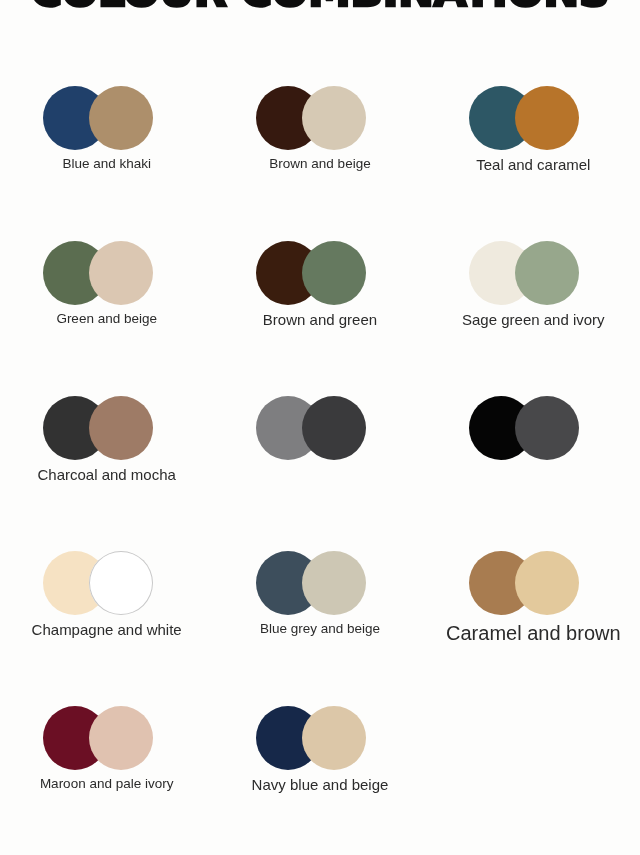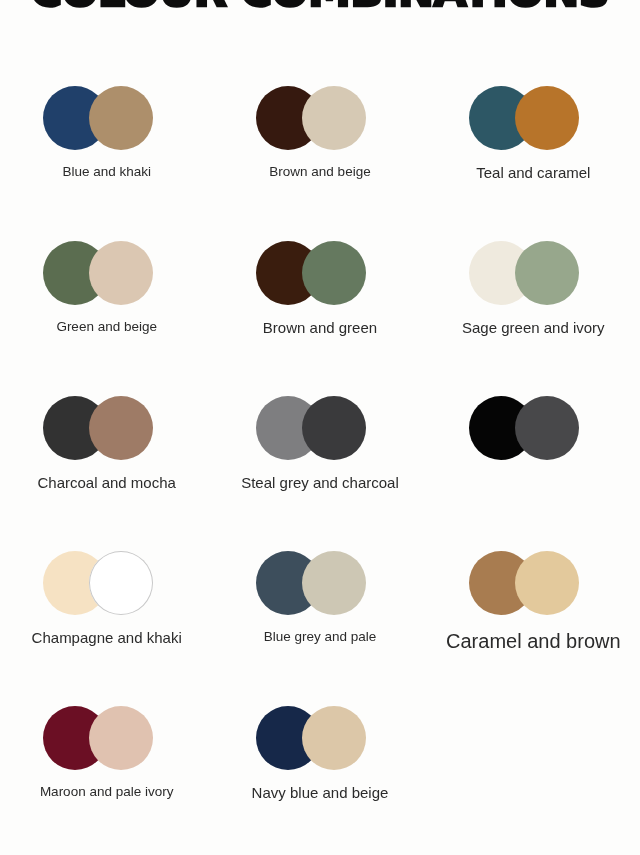--- a/index.html
+++ b/index.html
@@ -67,21 +67,21 @@
     top: 0;
     width: 64px;
     height: 64px;
     border-radius: 50%;
   }
   .swatch.left  { left: 0; }
   .swatch.right { left: 46px; }
   .swatch.outlined { box-shadow: inset 0 0 0 1px #c9c9c9; }
 
   .label {
-    margin-top: 14px;
+    margin-top: 6px;
     color: #2b2b2b;
     font-size: 13.5px;
     line-height: 1.2;
     text-align: center;
     white-space: nowrap;
   }
   .label.lg   { font-size: 15px; }
   .label.xl   { font-size: 17.5px; }
   .label.xxl  { font-size: 20px; }
 </style>
@@ -140,41 +140,40 @@
         <div class="swatch left" style="background: rgb(50, 50, 50);"></div>
         <div class="swatch right" style="background: rgb(158, 123, 102);"></div>
       </div>
       <div class="label lg">Charcoal and mocha</div>
     </div>
     <div class="cell">
       <div class="pair">
         <div class="swatch left" style="background: rgb(126, 126, 128);"></div>
         <div class="swatch right" style="background: rgb(58, 58, 60);"></div>
       </div>
-      <div class="label lg">Steal grey and charcoal</div>
     </div>
     <div class="cell">
       <div class="pair">
         <div class="swatch left" style="background: rgb(5, 5, 5);"></div>
         <div class="swatch right" style="background: rgb(72, 72, 74);"></div>
       </div>
     </div>
     <div class="cell">
       <div class="pair">
         <div class="swatch left" style="background: rgb(246, 226, 195);"></div>
         <div class="swatch right outlined" style="background: rgb(255, 255, 255);"></div>
       </div>
-      <div class="label lg">Champagne and khaki</div>
+      <div class="label lg">Champagne and white</div>
     </div>
     <div class="cell">
       <div class="pair">
         <div class="swatch left" style="background: rgb(61, 78, 92);"></div>
         <div class="swatch right" style="background: rgb(205, 199, 180);"></div>
       </div>
-      <div class="label">Blue grey and pale</div>
+      <div class="label">Blue grey and beige</div>
     </div>
     <div class="cell">
       <div class="pair">
         <div class="swatch left" style="background: rgb(168, 124, 80);"></div>
         <div class="swatch right" style="background: rgb(227, 201, 156);"></div>
       </div>
       <div class="label xxl">Caramel and brown</div>
     </div>
     <div class="cell">
       <div class="pair">

